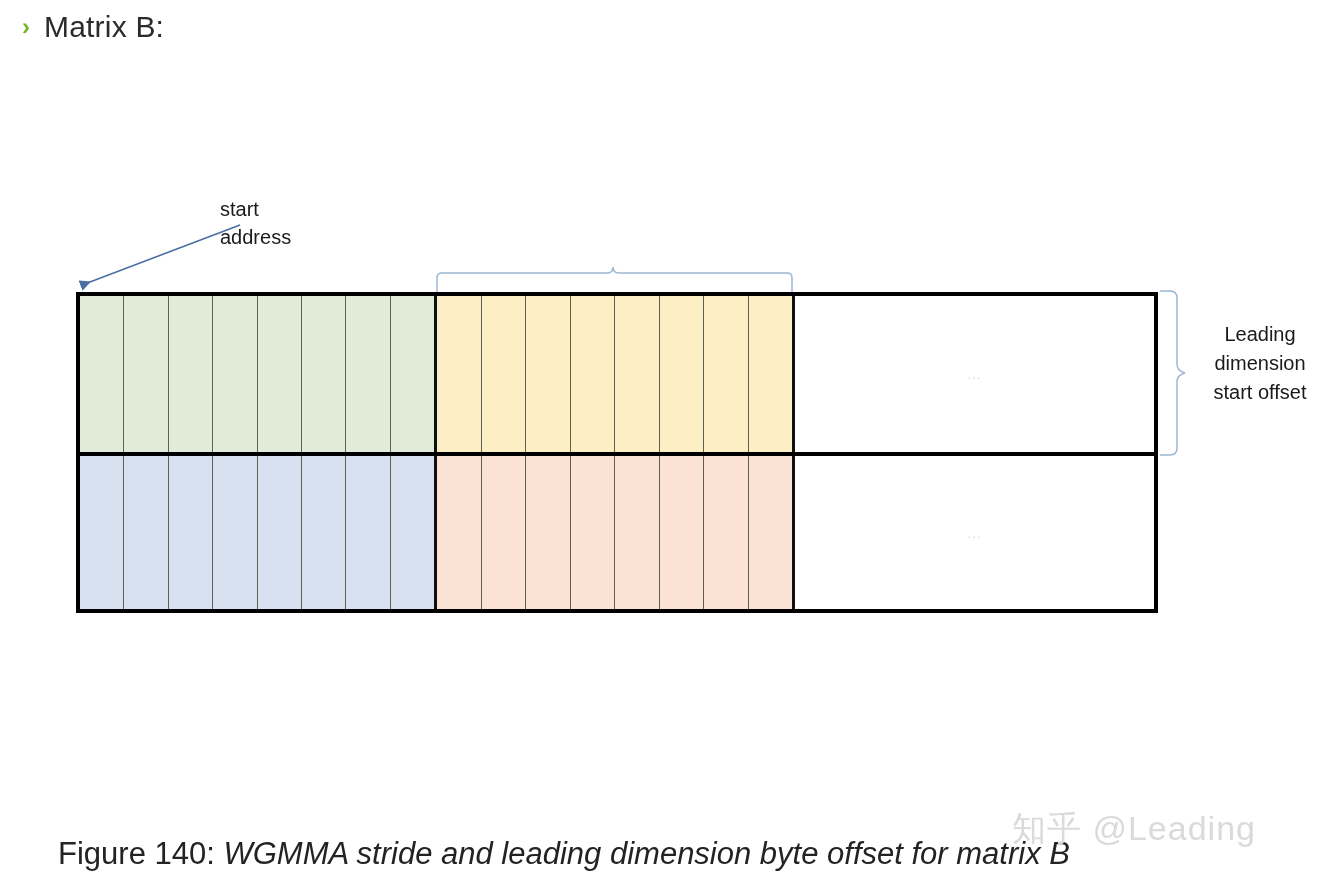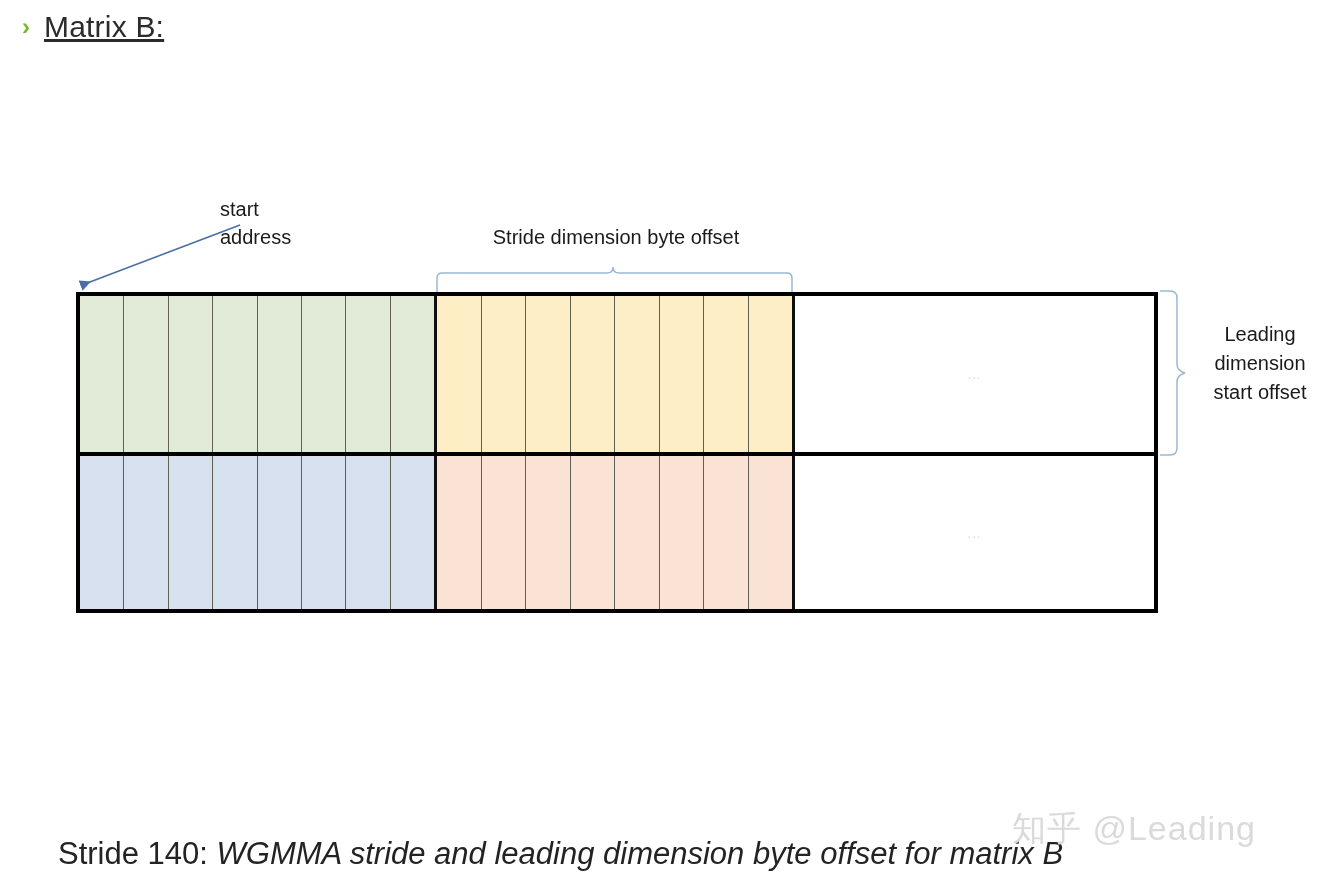--- a/index.html
+++ b/index.html
@@ -30,21 +30,20 @@
     font-weight: bold;
     color: #76b729;
     line-height: 1;
     transform: translateY(-2px);
   }
   #header-title {
     font-size: 30px;
     color: #2b2b2b;
     letter-spacing: 0.2px;
     white-space: nowrap;
-    text-decoration: underline;
   }
 
   
   #figure-stage {
     position: absolute;
     left: 0;
     top: 0;
     width: 1334px;
     height: 892px;
   }
@@ -200,21 +199,20 @@
 
   <svg id="start-address-arrow" viewBox="0 0 185 80">
     <defs>
       <marker id="arrowhead" markerWidth="7" markerHeight="7" refX="6" refY="3.5" orient="auto">
         <polygon points="7,0 0,3.5 7,7" fill="#4a6fa5"></polygon>
       </marker>
     </defs>
     <line x1="180" y1="10" x2="22" y2="70" stroke="#4a6fa5" stroke-width="1.6" marker-end="url(#arrowhead)"></line>
   </svg>
 
-  <div id="stride-label">Stride dimension byte offset</div>
 
   <svg id="stride-brace" viewBox="0 0 364 38" preserveAspectRatio="none">
     <path d="M3,37 L3,22 Q3,17 8,17 L173,17 Q179,17 179,11 Q179,17 185,17 L353,17 Q358,17 358,22 L358,37" fill="none" stroke="#9cb6d4" stroke-width="1.5"></path>
   </svg>
 
   <div id="matrix-grid">
 
     <div class="matrix-row" id="matrix-row-0">
       <div class="seg seg-colored" style="width:357px; background:#e2ebd8;">
         <div class="seg-cell"></div>
@@ -273,16 +271,16 @@
     <path d="M2,3 L12,3 Q19,3 19,10 L19,76 Q19,83 27,85 Q19,87 19,94 L19,160 Q19,167 12,167 L2,167" fill="none" stroke="#9cb6d4" stroke-width="1.5"></path>
   </svg>
 
   <div id="leading-label">Leading
 dimension
 start offset</div>
 
 </div>
 
 <div id="caption">
-  <span id="caption-prefix">Stride 140: </span><span id="caption-italic">WGMMA stride and leading dimension byte offset for matrix B</span>
+  <span id="caption-prefix">Figure 140: </span><span id="caption-italic">WGMMA stride and leading dimension byte offset for matrix B</span>
 </div>
 
 <div id="watermark">知乎 @Leading</div>
 
 </body></html>

